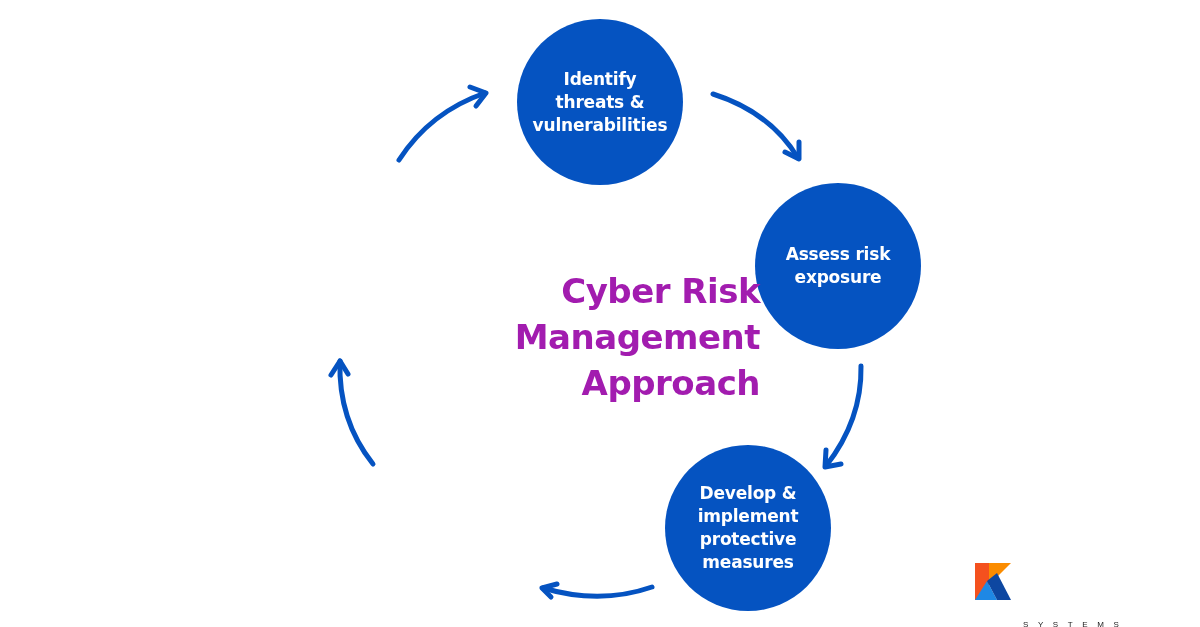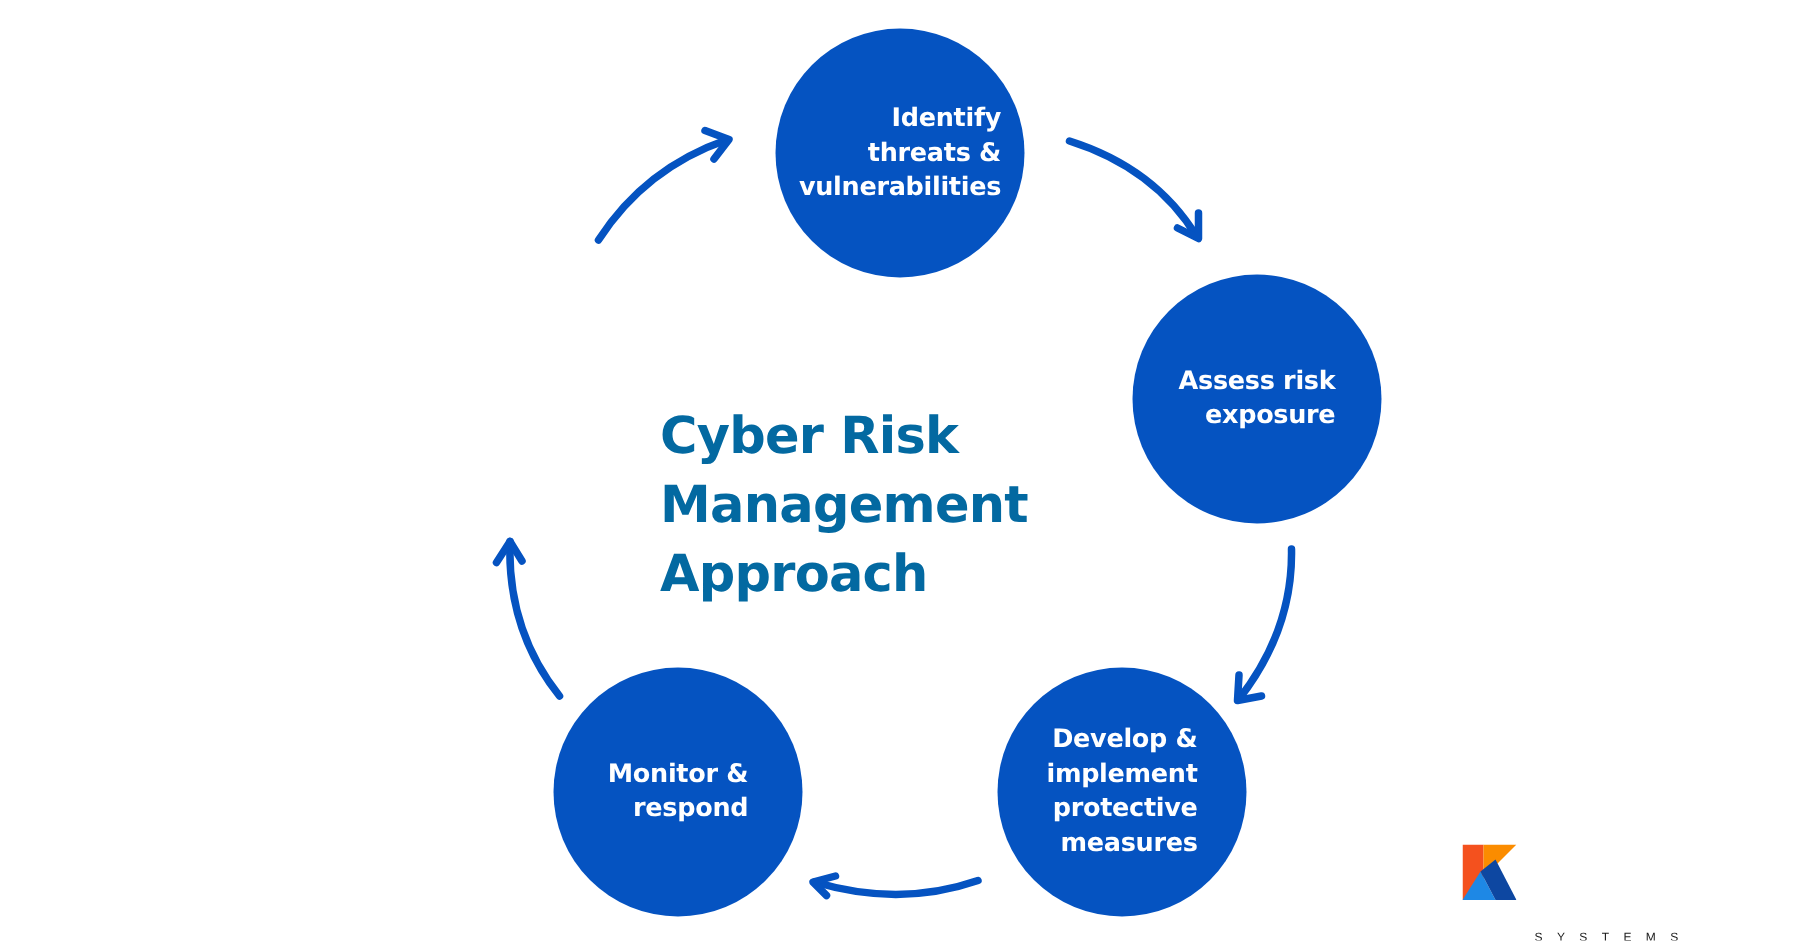--- a/index.html
+++ b/index.html
@@ -1,20 +1,20 @@
 <!DOCTYPE html>
 <html><head>
 <meta charset="utf-8">
 <style>
   html, body { margin:0; padding:0; }
   body { width:1200px; height:627px; background:#ffffff; position:relative; overflow:hidden; font-family:"DejaVu Sans", sans-serif; }
   .stage { position:absolute; left:0; top:0; width:1200px; height:627px; }
-  .node { position:absolute; width:166px; height:166px; border-radius:50%; background:#0553C1; display:flex; align-items:center; justify-content:center; text-align:right; color:#ffffff; font-weight:bold; font-size:17px; line-height:23px; letter-spacing:-0.2px; }
+  .node { position:absolute; width:166px; height:166px; border-radius:50%; background:#0553C1; display:flex; align-items:center; justify-content:center; text-align:center; color:#ffffff; font-weight:bold; font-size:17px; line-height:23px; letter-spacing:-0.2px; }
   .node span { display:block; white-space:pre-line; }
-  .title { position:absolute; left:440px; top:268px; width:320px; text-align:left; color:#0369a1; font-weight:bold; font-size:34px; line-height:46px; white-space:pre-line; letter-spacing:-0.5px; }
+  .title { position:absolute; left:440px; top:268px; width:320px; text-align:right; color:#a21caf; font-weight:bold; font-size:34px; line-height:46px; white-space:pre-line; letter-spacing:-0.5px; }
   svg.arrows { position:absolute; left:0; top:0; }
   .logo { position:absolute; left:975px; top:563px; width:160px; height:42px; }
   .logo-mark { position:absolute; left:0; top:0; width:36px; height:37px; }
   .logo-word { position:absolute; left:46px; top:-2px; font-family:"Liberation Sans", sans-serif; font-size:31px; letter-spacing:4px; color:#1a1a1a; line-height:32px; font-weight:normal; }
   .logo-sub { position:absolute; left:48px; top:30px; font-family:"Liberation Sans", sans-serif; font-size:8px; letter-spacing:9.6px; color:#1a1a1a; line-height:10px;margin-top:27px; }
 </style>
 </head>
 <body>
 
 <div class="stage">
@@ -57,24 +57,20 @@
   <div class="node" style="left:665px; top:445px;">
     <span>Develop &amp;
 implement
 protective
 measures</span>
   </div>
   <div class="node" style="left:755px; top:183px;">
     <span>Assess risk
 exposure</span>
   </div>
-  <div class="node" style="left:369px; top:445px;">
-    <span>Monitor &amp;
-respond</span>
-  </div>
 
   <div class="title">Cyber Risk
 Management
 Approach</div>
 
   <div class="logo">
     <svg class="logo-mark" viewBox="0 0 36 37">
       <polygon points="0,0 14,0 14,37 0,37" fill="#F4511E"></polygon>
       <polygon points="14,0 36,0 14,22" fill="#FB8C00"></polygon>
       <polygon points="0,37 12,18 22,37" fill="#1E88E5"></polygon>

